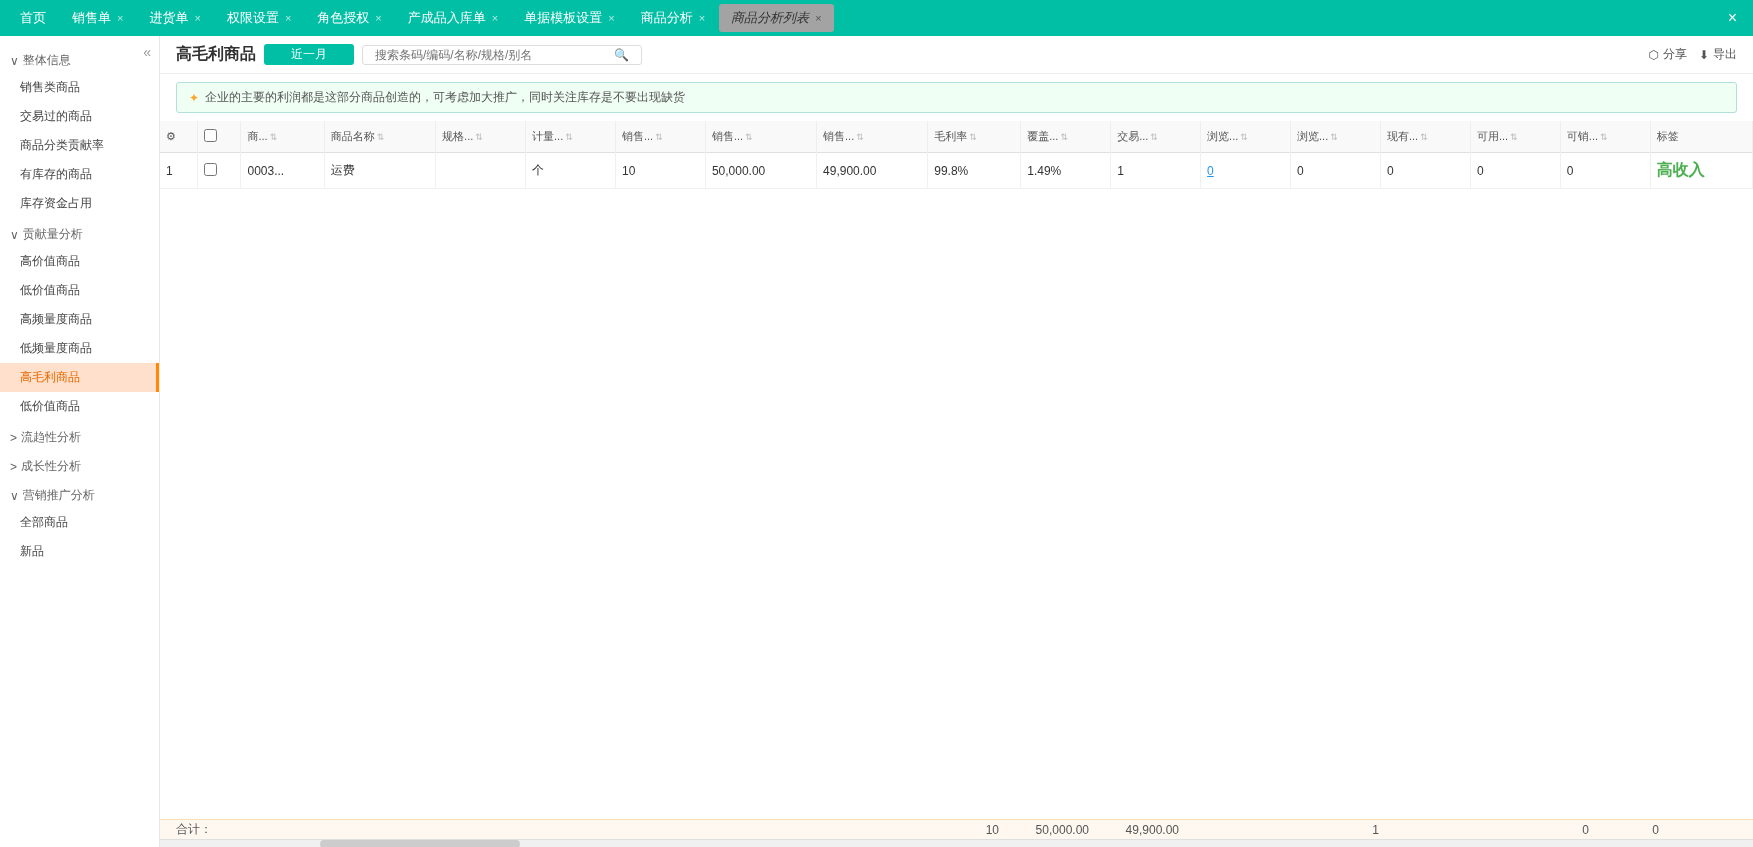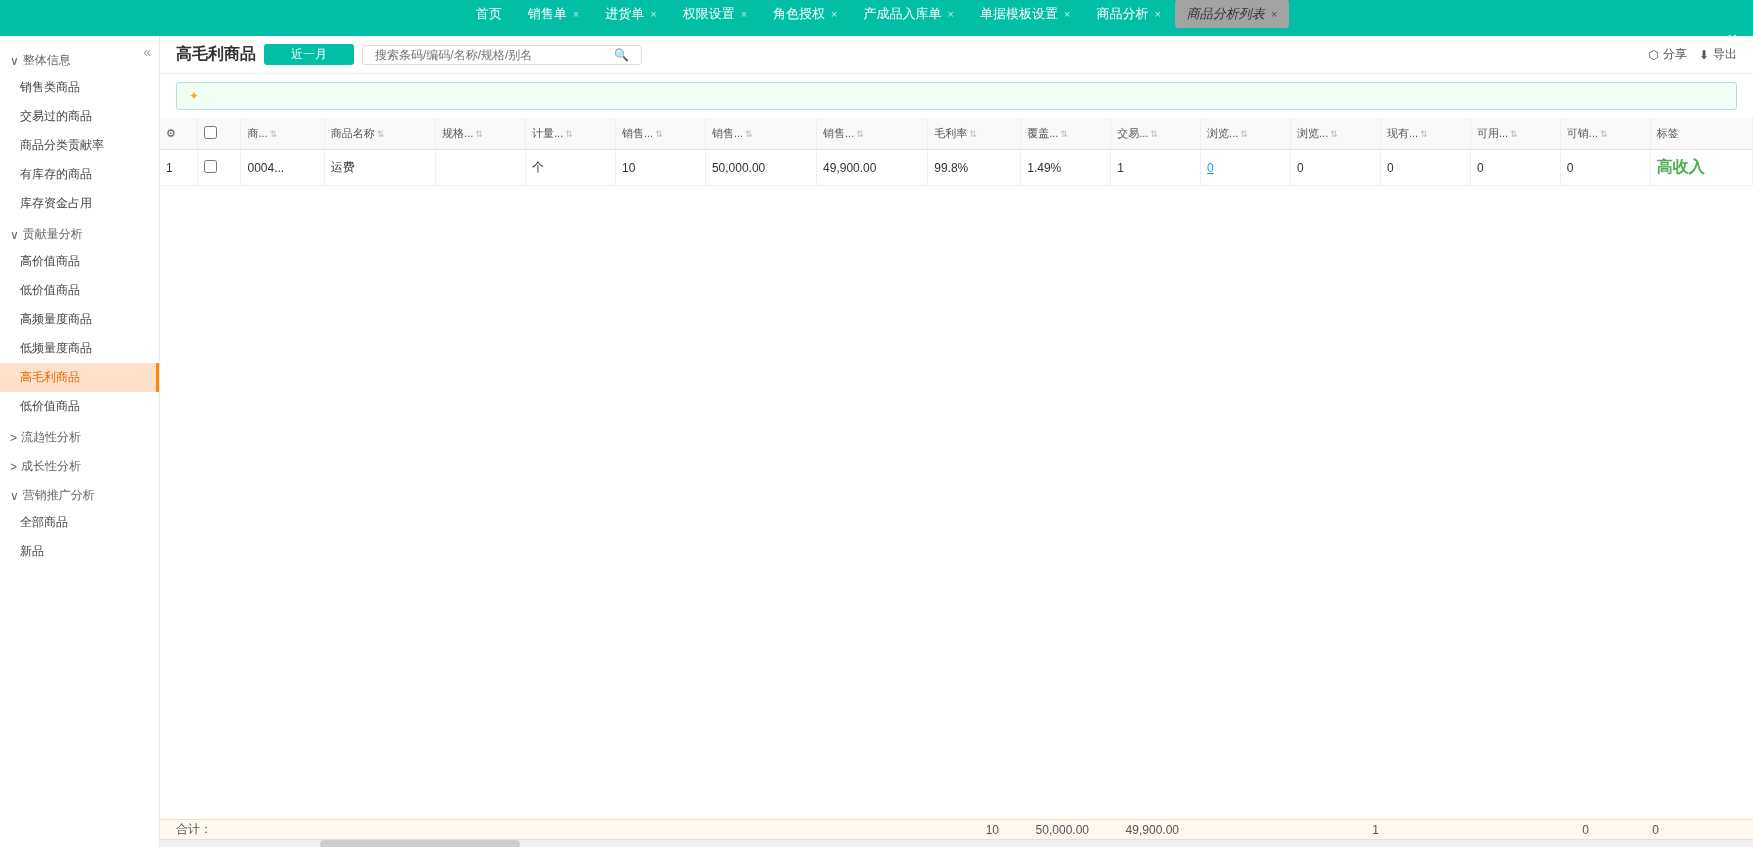--- a/index.html
+++ b/index.html
@@ -7,21 +7,20 @@
 
     
     .top-nav {
       display: flex;
       align-items: center;
       background: #00bfa5;
       height: 36px;
       padding: 0 8px;
       gap: 2px;
       flex-shrink: 0;
-      flex-direction: column;
     }
     .nav-tab {
       display: flex;
       align-items: center;
       padding: 0 12px;
       height: 28px;
       color: #fff;
       font-size: 13px;
       cursor: pointer;
       border-radius: 3px;
@@ -307,20 +306,21 @@
         </div>
         <div class="action-btn">
           <span>⬇</span>
           <span>导出</span>
         </div>
       </div>
     </div>
 
     <div class="info-banner">
       <span class="info-icon">✦</span>
+      <span>企业的主要的利润都是这部分商品创造的，可考虑加大推广，同时关注库存是不要出现缺货</span>
     </div>
 
     <div class="table-container">
       <table>
         <thead id="table-head">
             <tr>
               <th><span style="cursor: pointer;">⚙</span></th>
               <th><input type="checkbox" style=""></th>
               <th>
                 <span class="col-label">商...<span class="sort-icon">⇅</span></span>
@@ -369,21 +369,21 @@
               </th>
               <th>
                 <span class="col-label">标签</span>
               </th>
             </tr>
           </thead>
         <tbody id="table-body">
             <tr>
               <td>1</td>
               <td><input type="checkbox" style=""></td>
-              <td>0004...</td>
+              <td>0003...</td>
               <td>运费</td>
               <td></td>
               <td>个</td>
               <td>10</td>
               <td>50,000.00</td>
               <td>49,900.00</td>
               <td>99.8%</td>
               <td>1.49%</td>
               <td>1</td>
               <td><span class="link-cell">0</span></td>

